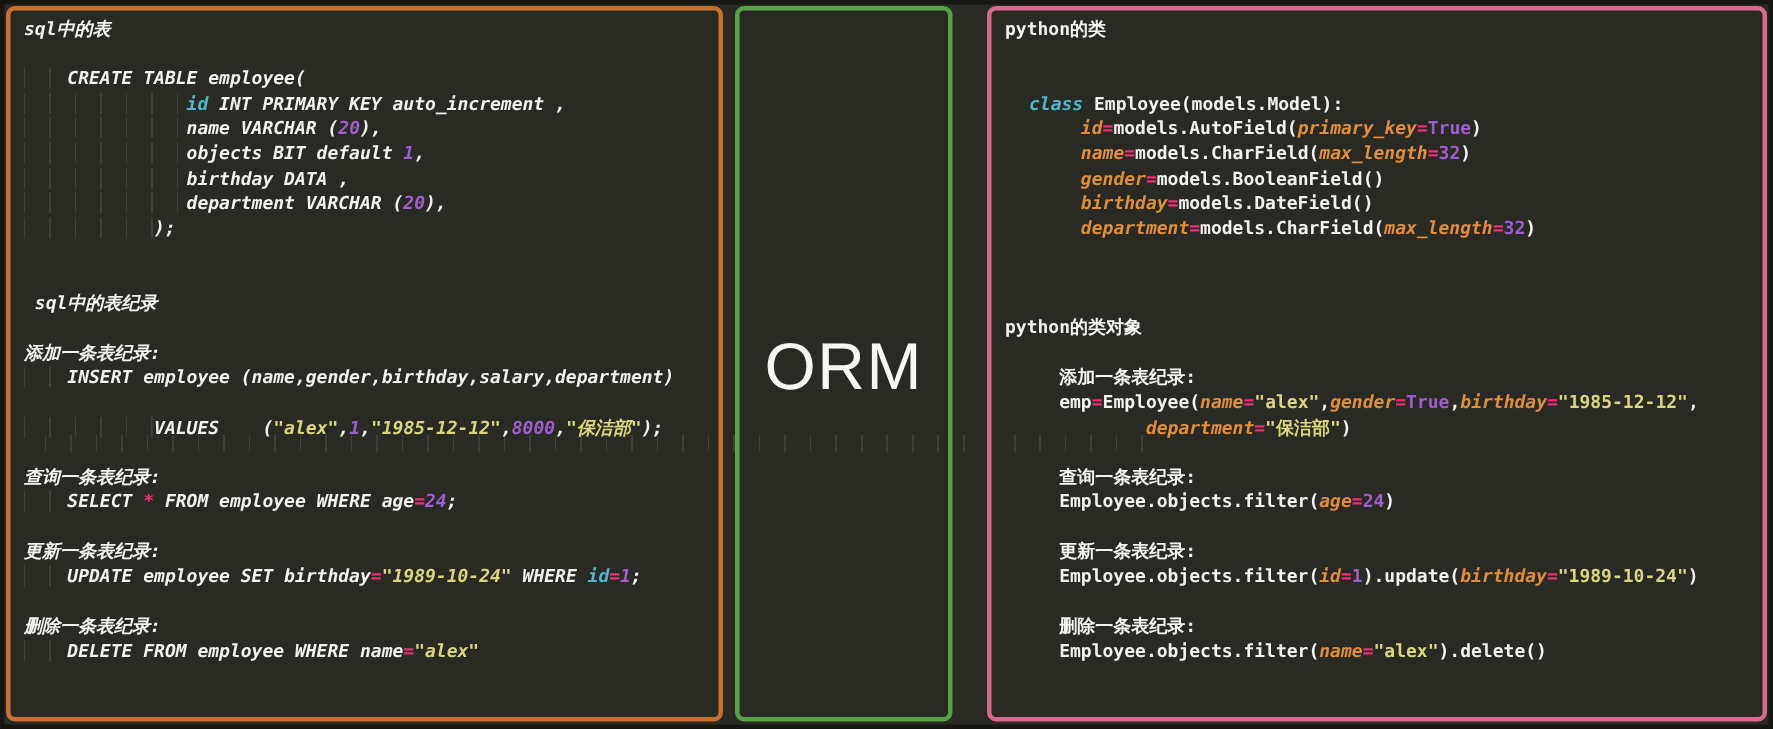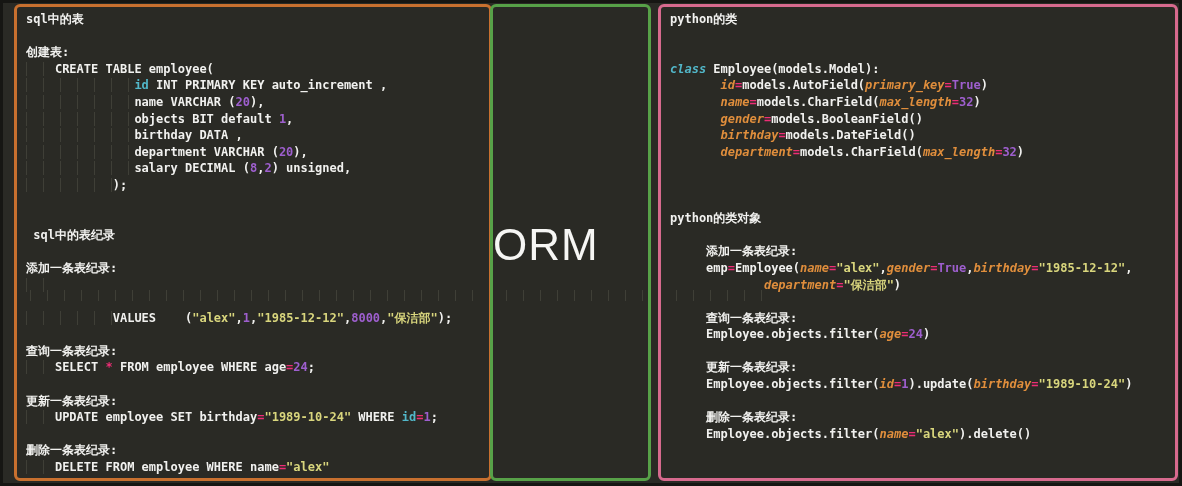--- a/index.html
+++ b/index.html
@@ -12,38 +12,38 @@
     overflow:hidden;
     font-family:"DejaVu Sans Mono","Liberation Mono",monospace;
   }
   .panel{
     position:absolute;
     box-sizing:border-box;
     border-radius:6px;
     background:transparent;
     z-index:2;
   }
-  #panel-sql{ left:11px; top:1px; width:478px; height:477px; border:3px solid var(--orange-border); }
-  #panel-orm{ left:487px; top:1px; width:161px; height:477px; border:3px solid var(--green-border); display:flex; align-items:center; justify-content:flex-start; }
+  #panel-sql{ left:1px; top:1px; width:478px; height:477px; border:3px solid var(--orange-border);font-style:italic; }
+  #panel-orm{ left:487px; top:1px; width:145px; height:477px; border:3px solid var(--green-border); display:flex; align-items:center; justify-content:center; }
   #panel-python{ left:655px; top:1px; width:520px; height:477px; border:3px solid var(--pink-border);padding-left:30px; }
   .code{
     position:absolute; left:9px; top:4px; right:2px; bottom:2px;
     overflow:hidden;
   }
   .line{
     white-space:pre;
     height:16.6px;
     line-height:16.6px;
     font-size:12px;
     font-weight:bold;
     color:var(--text);
   }
   .s-d{color:var(--text);}
   .s-c{color:var(--cyan);}
-  .s-ci{color:var(--cyan);font-style:italic;}
+  .s-ci{color:var(--cyan);font-style:italic;margin-left:16px;}
   .s-p{color:var(--purple);}
   .s-y{color:var(--yellow);}
   .s-k{color:var(--pink);}
   .s-o{color:var(--orange);font-style:italic;}
   .s-g{background-image:repeating-linear-gradient(90deg,var(--guide) 0 1px,transparent 1px 17px);}
   #guides-strip{
     position:absolute;
     left:27px; top:287px; width:732px; height:11px;
     background-image:repeating-linear-gradient(90deg,var(--guide) 0 1px,transparent 1px 17px);
     z-index:1;
@@ -60,35 +60,33 @@
 </head>
 <body>
 
 <div id="screen">
   <div id="guides-strip"></div>
 
   <div class="panel" id="panel-sql">
     <div class="code" id="sql-code">
         <div class="line"><span class="s-d">sql中的表</span></div>
         <div class="line"></div>
-        <div class="line"><span class="s-d">创建表:</span></div>
         <div class="line"><span class="s-g">    </span><span class="s-d">CREATE TABLE employee(</span></div>
         <div class="line"><span class="s-g">               </span><span class="s-c">id</span><span class="s-d"> INT PRIMARY KEY auto_increment ,</span></div>
         <div class="line"><span class="s-g">               </span><span class="s-d">name VARCHAR (</span><span class="s-p">20</span><span class="s-d">),</span></div>
         <div class="line"><span class="s-g">               </span><span class="s-d">objects BIT default </span><span class="s-p">1</span><span class="s-d">,</span></div>
         <div class="line"><span class="s-g">               </span><span class="s-d">birthday DATA ,</span></div>
         <div class="line"><span class="s-g">               </span><span class="s-d">department VARCHAR (</span><span class="s-p">20</span><span class="s-d">),</span></div>
-        <div class="line"><span class="s-g">               </span><span class="s-d">salary DECIMAL (</span><span class="s-p">8</span><span class="s-d">,</span><span class="s-p">2</span><span class="s-d">) unsigned,</span></div>
         <div class="line"><span class="s-g">            </span><span class="s-d">);</span></div>
         <div class="line"></div>
         <div class="line"></div>
         <div class="line"><span class="s-d"> sql中的表纪录</span></div>
         <div class="line"></div>
         <div class="line"><span class="s-d">添加一条表纪录:</span></div>
-        <div class="line"><span class="s-g">    </span></div>
+        <div class="line"><span class="s-g">    </span><span class="s-d">INSERT employee (name,gender,birthday,salary,department)</span></div>
         <div class="line"></div>
         <div class="line"><span class="s-g">            </span><span class="s-d">VALUES    (</span><span class="s-y">"alex"</span><span class="s-d">,</span><span class="s-p">1</span><span class="s-d">,</span><span class="s-y">"1985-12-12"</span><span class="s-d">,</span><span class="s-p">8000</span><span class="s-d">,</span><span class="s-y">"保洁部"</span><span class="s-d">);</span></div>
         <div class="line"></div>
         <div class="line"><span class="s-d">查询一条表纪录:</span></div>
         <div class="line"><span class="s-g">    </span><span class="s-d">SELECT </span><span class="s-k">*</span><span class="s-d"> FROM employee WHERE age</span><span class="s-k">=</span><span class="s-p">24</span><span class="s-d">;</span></div>
         <div class="line"></div>
         <div class="line"><span class="s-d">更新一条表纪录:</span></div>
         <div class="line"><span class="s-g">    </span><span class="s-d">UPDATE employee SET birthday</span><span class="s-k">=</span><span class="s-y">"1989-10-24"</span><span class="s-d"> WHERE </span><span class="s-c">id</span><span class="s-k">=</span><span class="s-p">1</span><span class="s-d">;</span></div>
         <div class="line"></div>
         <div class="line"><span class="s-d">删除一条表纪录:</span></div>

